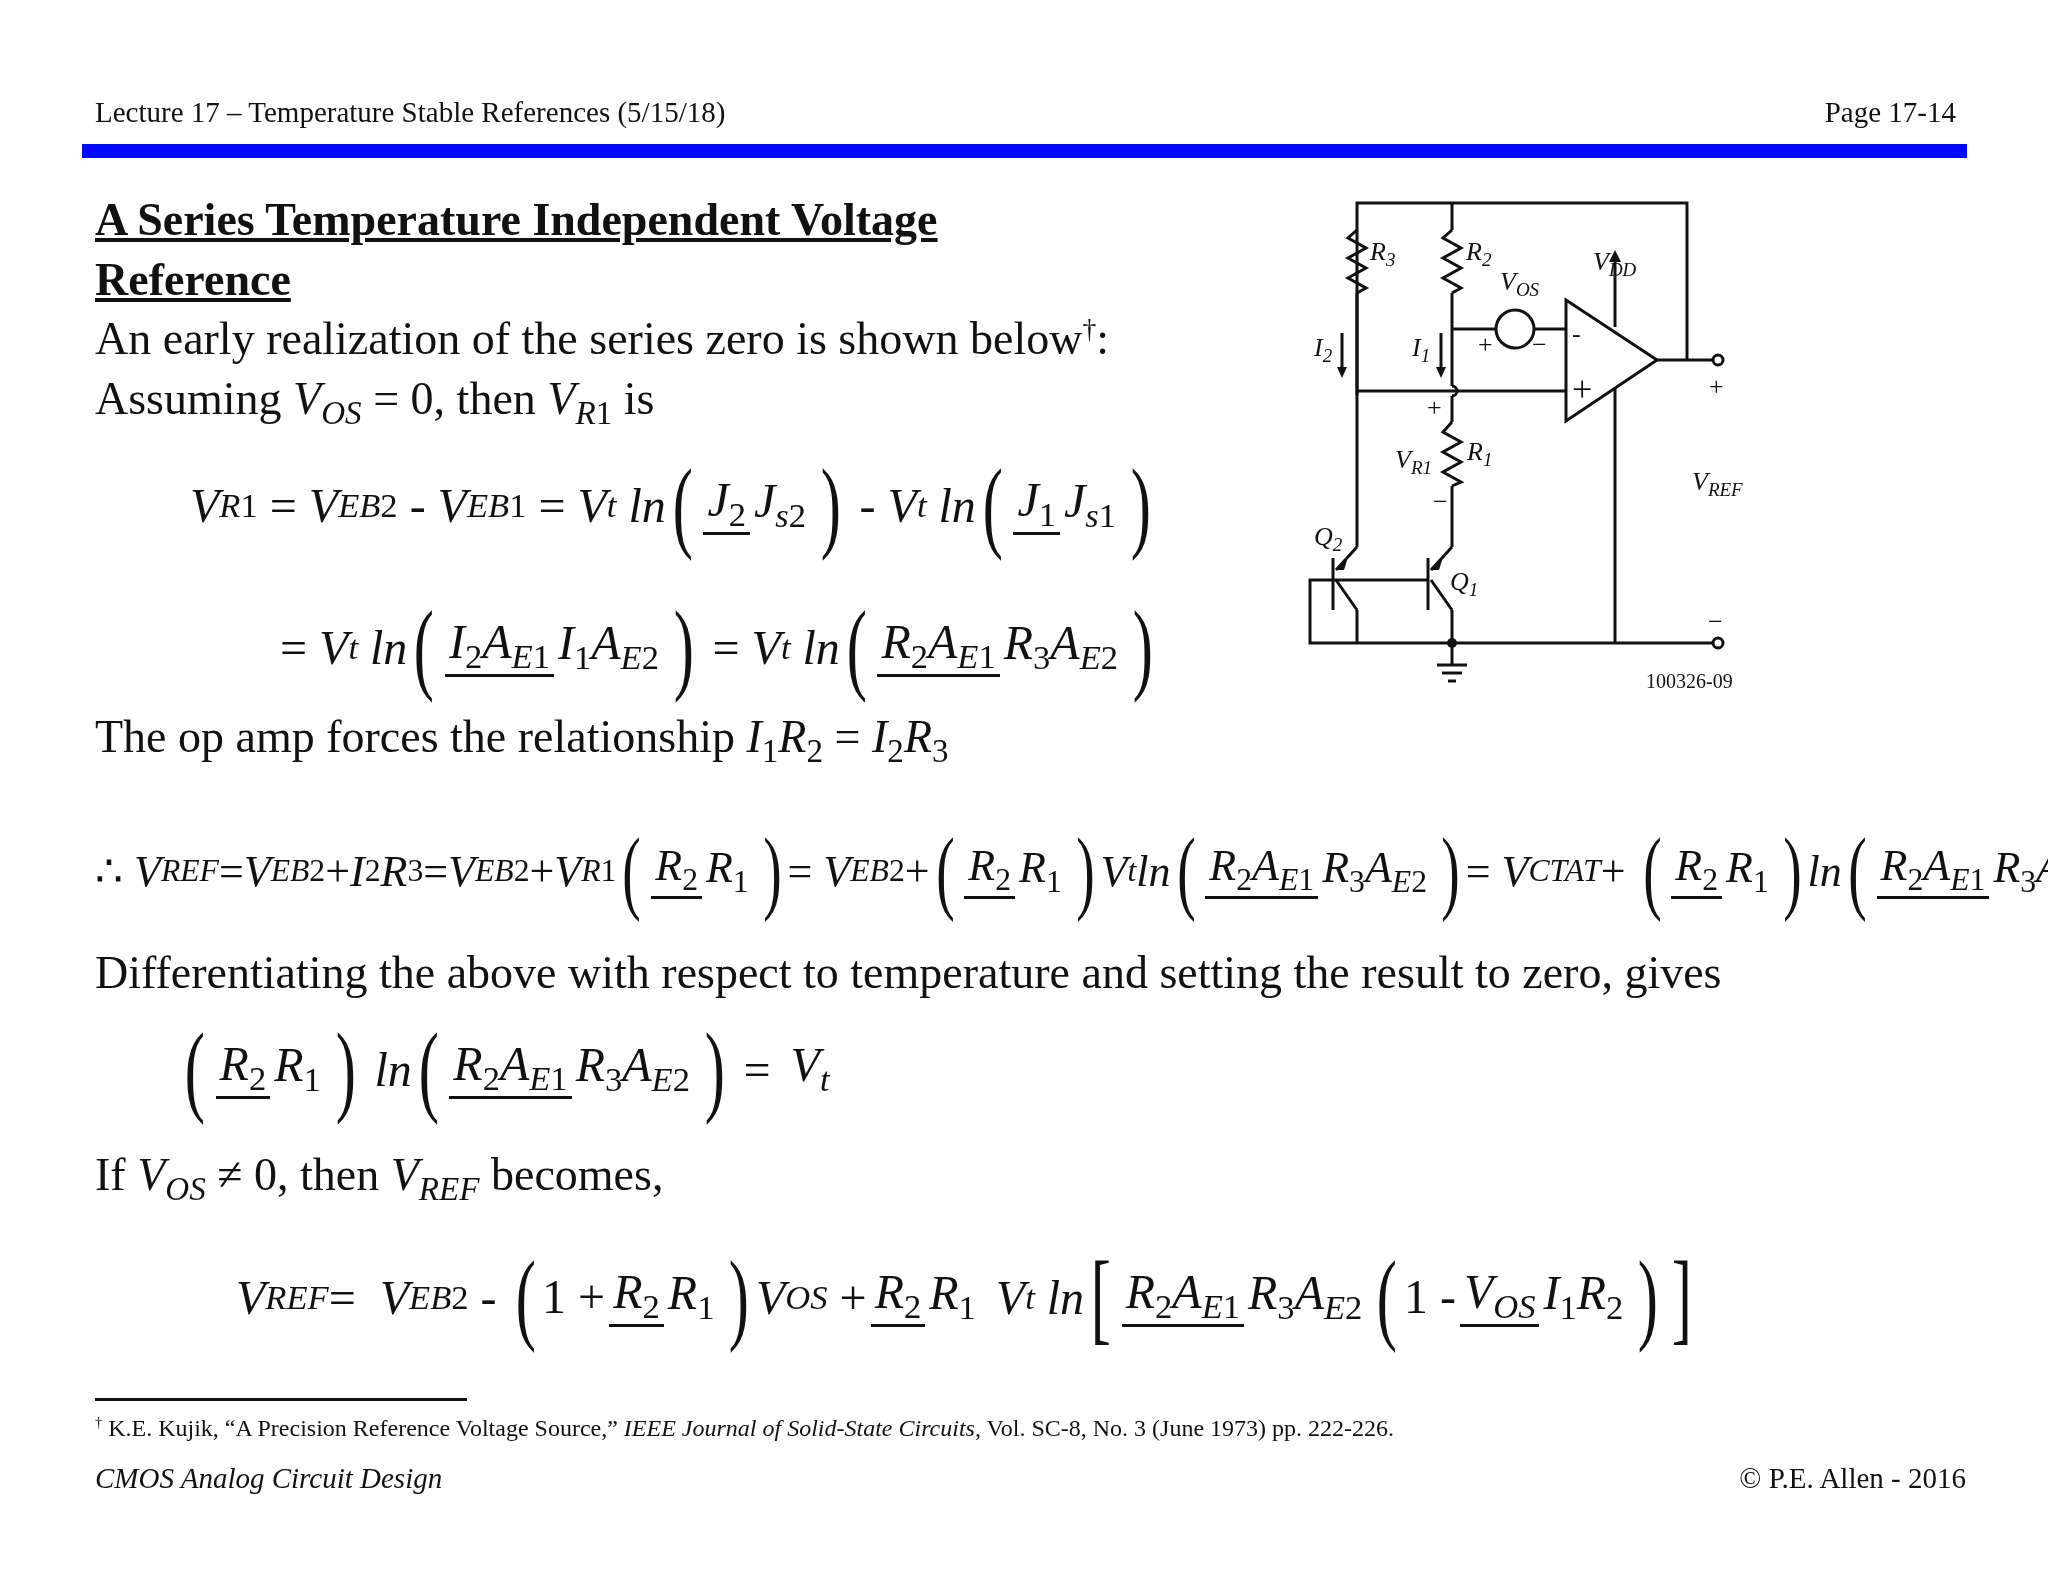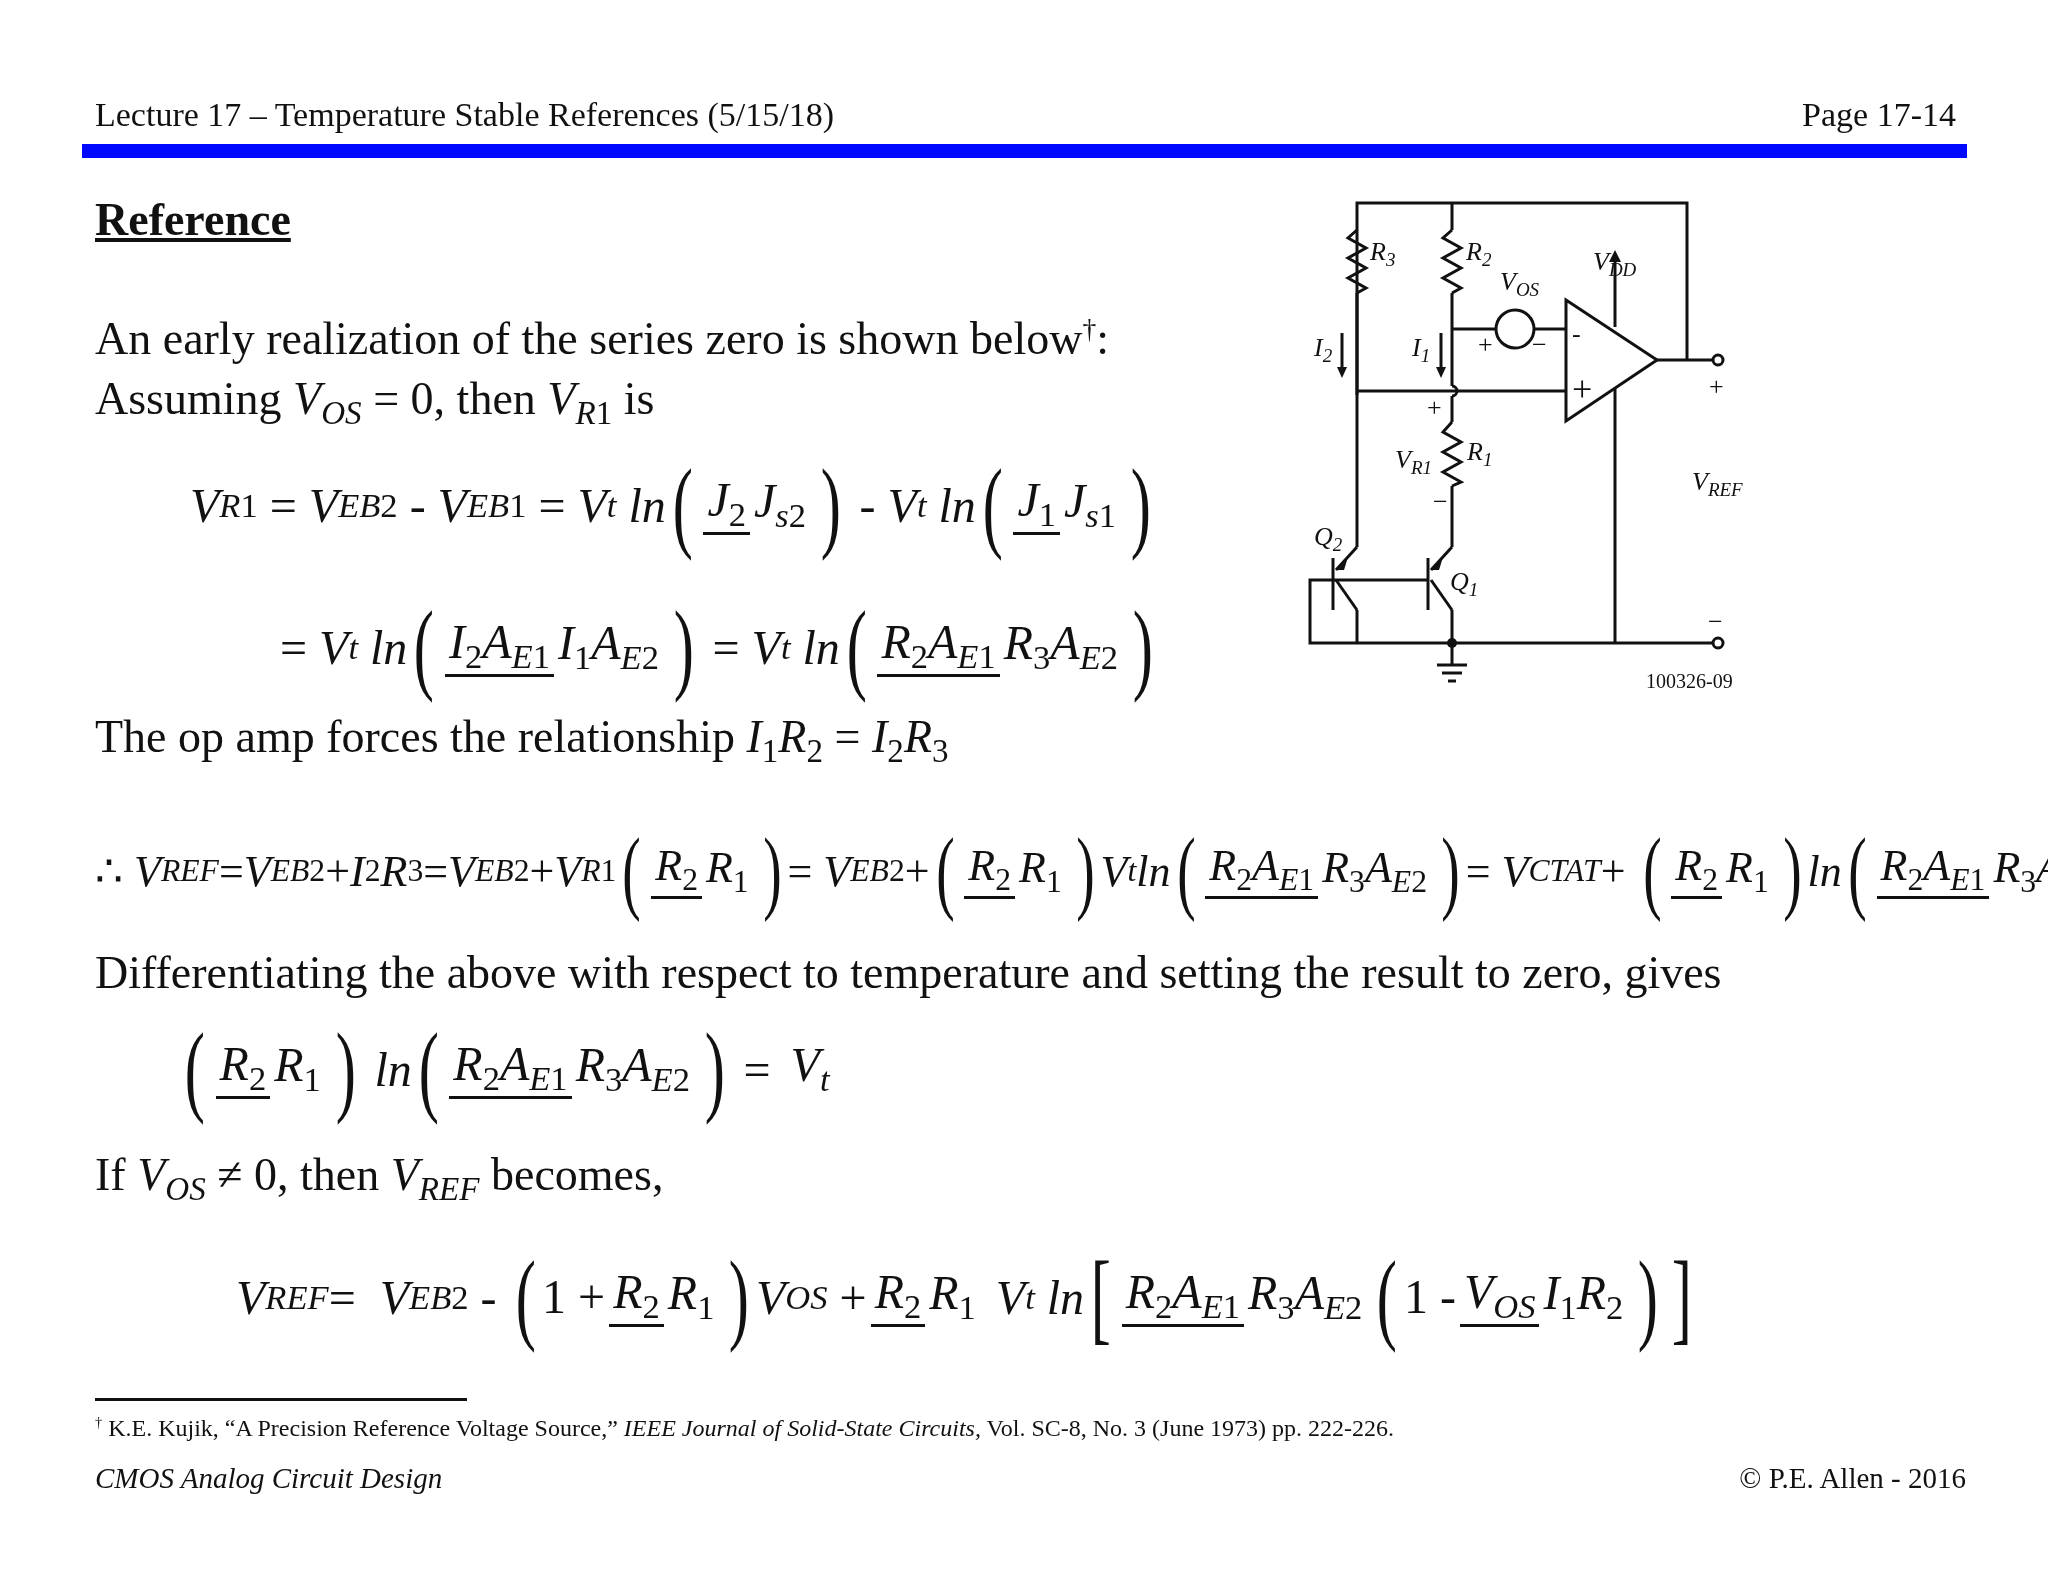--- a/index.html
+++ b/index.html
@@ -1,18 +1,18 @@
 <!DOCTYPE html>
 <html><head>
 <meta charset="utf-8">
 <style>
   html,body{margin:0;padding:0;background:#fff;}
   body{width:2048px;height:1582px;position:relative;overflow:hidden;font-family:"Liberation Serif",serif;color:#111;}
   .abs{position:absolute;}
-  .hdr{font-size:34px;top:96px;}
+  .hdr{font-size:29px;top:96px;}
   .bar{left:82px;top:144px;width:1885px;height:14px;background:#0008ff;}
   .title{left:95px;top:190px;font-size:46px;font-weight:bold;text-decoration:underline;line-height:60px;}
   .txt{font-size:46px;left:95px;white-space:nowrap;}
   .eq{font-size:48px;font-style:italic;white-space:nowrap;display:flex;align-items:center;}
   .eq .n{font-style:normal;}
   sub{font-size:0.72em;vertical-align:-0.3em;}
   sup{font-size:0.6em;}
   .frac{display:inline-flex;align-items:center;vertical-align:middle;margin:0 4px;}
   .frac .num{border-bottom:3px solid #111;padding:0 4px;line-height:1.05;}
   .frac .den{padding:0 4px;line-height:1.05;text-align:center;}
@@ -23,20 +23,21 @@
   .bottom{top:1462px;font-size:29px;}
 </style>
 </head>
 <body>
 
 <div class="abs hdr" style="left:95px;">Lecture 17 – Temperature Stable References (5/15/18)</div>
 <div class="abs hdr" style="right:92px;">Page 17-14</div>
 <div class="abs bar"></div>
 
 <div class="abs title">
+  <div>A Series Temperature Independent Voltage</div>
   <div>Reference</div>
 </div>
 
 <div class="abs txt" style="top:312px;">
   <span>An early realization of the series zero is shown below</span><sup>†</sup><span>:</span>
 </div>
 <div class="abs txt" style="top:372px;">
   <span>Assuming </span><i>V<sub>OS</sub></i><span> = 0, then </span><i>V<sub>R</sub></i><sub>1</sub><span> is</span>
 </div>
 

